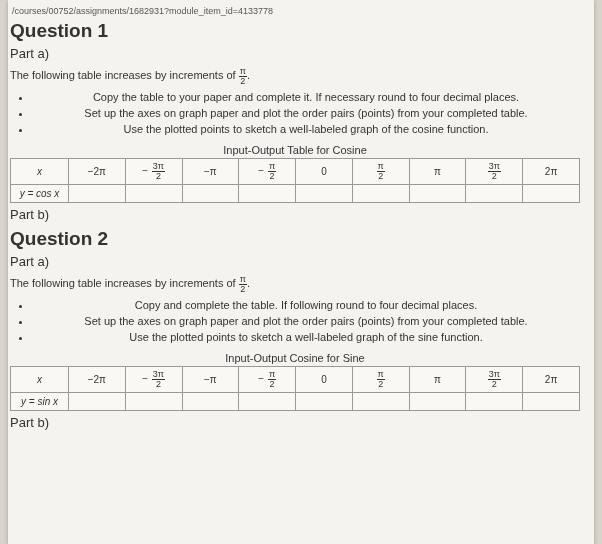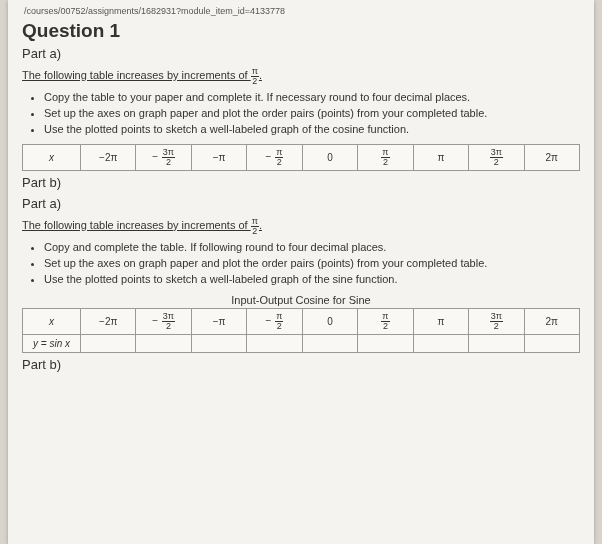--- a/index.html
+++ b/index.html
@@ -7,21 +7,21 @@
     font-family: Arial, Helvetica, sans-serif;
     background: #d8d4cc;
     width: 602px;
     height: 544px;
     overflow: hidden;
     position: relative;
   }
   .page {
     background: #f5f3ef;
     margin: 0 8px;
-    padding: 6px 14px 20px 14px;
+    padding: 6px 14px 20px 2px;
     box-shadow: 0 1px 4px rgba(0,0,0,0.25);
     height: 100%;
     overflow: hidden;
   }
   .url {
     font-size: 9px;
     color: #555;
     margin-bottom: 4px;
     padding-left: 2px;
   }
@@ -34,31 +34,31 @@
   .part-label {
     font-size: 13px;
     color: #333;
     margin: 4px 0 6px 0;
   }
   .body-text {
     font-size: 11px;
     color: #333;
     margin-bottom: 4px;
     line-height: 1.35;
-    text-decoration: underline;
   }
   .bullets {
     list-style: disc;
     padding-left: 22px;
     margin-bottom: 6px;
   }
   .bullets li {
     font-size: 11px;
     color: #333;
     line-height: 1.45;
+    text-align: center;
   }
   .table-caption {
     font-size: 11px;
     color: #333;
     text-align: center;
     margin-bottom: 2px;
   }
   table.io {
     border-collapse: collapse;
     width: 100%;
@@ -109,40 +109,54 @@
       <span class="den">2</span>
     </span><span>.</span>
   </div>
 
   <ul class="bullets">
     <li>Copy the table to your paper and complete it. If necessary round to four decimal places.</li>
     <li>Set up the axes on graph paper and plot the order pairs (points) from your completed table.</li>
     <li>Use the plotted points to sketch a well-labeled graph of the cosine function.</li>
   </ul>
 
+  <div class="table-caption">Input-Output Table for Cosine</div>
 
   <table class="io">
     <tbody>
         <tr>
       <td class="rowhead ital">x</td>
       <td>−2π</td>
       <td><span class="neg">− </span><span class="frac"><span class="num">3π</span><span class="den">2</span></span></td>
       <td>−π</td>
       <td><span class="neg">− </span><span class="frac"><span class="num">π</span><span class="den">2</span></span></td>
       <td>0</td>
       <td><span class="frac"><span class="num">π</span><span class="den">2</span></span></td>
       <td>π</td>
       <td><span class="frac"><span class="num">3π</span><span class="den">2</span></span></td>
       <td>2π</td>
     </tr>
+    <tr>
+      <td class="rowhead ital">y = cos x</td>
+      <td></td>
+      <td></td>
+      <td></td>
+      <td></td>
+      <td></td>
+      <td></td>
+      <td></td>
+      <td></td>
+      <td></td>
+    </tr>
   </tbody>
     </table>
 
   <div class="part-label">Part b)</div>
 
+  <div class="q-title" style="margin-top:6px;">Question 2</div>
   <div class="part-label">Part a)</div>
 
   <div class="body-text">
     <span>The following table increases by increments of </span>
     <span class="frac inline-frac">
       <span class="num">π</span>
       <span class="den">2</span>
     </span><span>.</span>
   </div>
 

